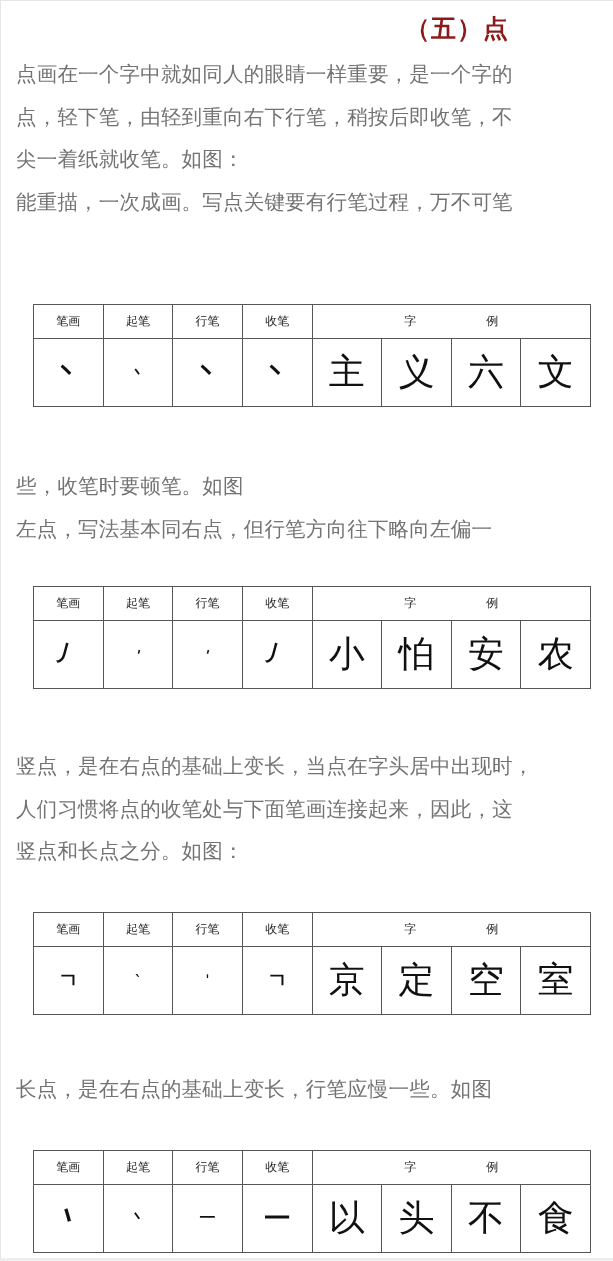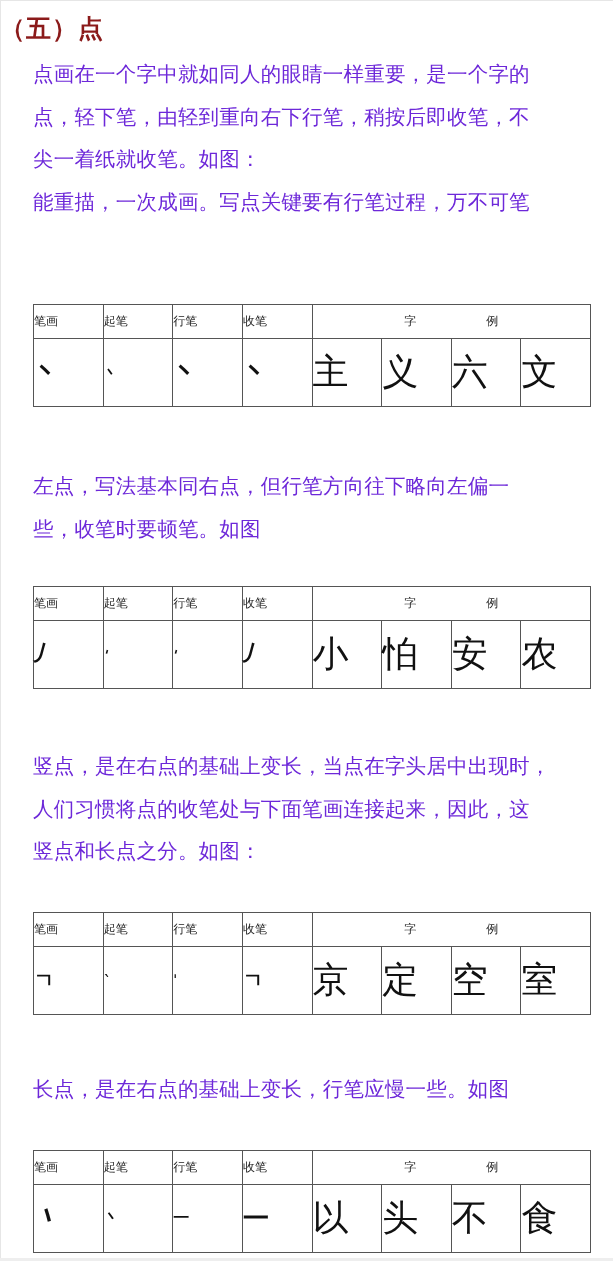--- a/index.html
+++ b/index.html
@@ -14,39 +14,39 @@
     border-left: 1px solid #e6e6e6;
     border-top: 1px solid #e6e6e6;
     box-sizing: border-box;
   }
   .bottom-rule {
     position: absolute; left: 0; top: 1258px; width: 613px; height: 3px;
     background: #eeeeee;
   }
   .title {
     position: absolute; left: 0; top: 12px; width: 509px;
-    text-align: left;
+    text-align: right;
     font-size: 25px; font-weight: bold; color: #8b1a1a;
     letter-spacing: 1px;
   }
   .para {
-    position: absolute; left: 33px; width: 560px;
-    font-size: 20.5px; line-height: 42.5px; color: #6d28d9;
+    position: absolute; left: 16px; width: 560px;
+    font-size: 20.5px; line-height: 42.5px; color: #737373;
     letter-spacing: 0.2px;
   }
   .para .line { display: block; white-space: nowrap; }
 
   table.stroke-table {
     position: absolute; left: 33px; width: 558px;
     border-collapse: collapse; table-layout: fixed;
     border: 1.5px solid #444;
   }
   table.stroke-table td, table.stroke-table th {
     border: 1.2px solid #555;
-    padding: 0; text-align: left; vertical-align: middle;
+    padding: 0; text-align: center; vertical-align: middle;
   }
   table.stroke-table th {
     height: 33px; font-weight: normal; font-size: 12px; color: #222;
   }
   table.stroke-table th .example-head {
     display: flex; justify-content: center; gap: 70px;
   }
   table.stroke-table td { height: 67px; }
   .stroke-glyph {
     font-family: "DejaVu Serif", "Liberation Serif", serif;
@@ -101,22 +101,22 @@
     <td><span class="stroke-glyph g-right">丶</span></td>
     <td><span class="char">主</span></td>
     <td><span class="char">义</span></td>
     <td><span class="char">六</span></td>
     <td><span class="char">文</span></td>
   </tr>
 </tbody>
   </table>
 
 <div class="para" style="top:465px;">
+  <span class="line">些，收笔时要顿笔。如图</span>
   <span class="line">左点，写法基本同右点，但行笔方向往下略向左偏一</span>
-  <span class="line">些，收笔时要顿笔。如图</span>
 </div>
 
 <table class="stroke-table" style="top:586px;">
   <tbody>
       <tr>
     <th>笔画</th>
     <th>起笔</th>
     <th>行笔</th>
     <th>收笔</th>
     <th colspan="4">

